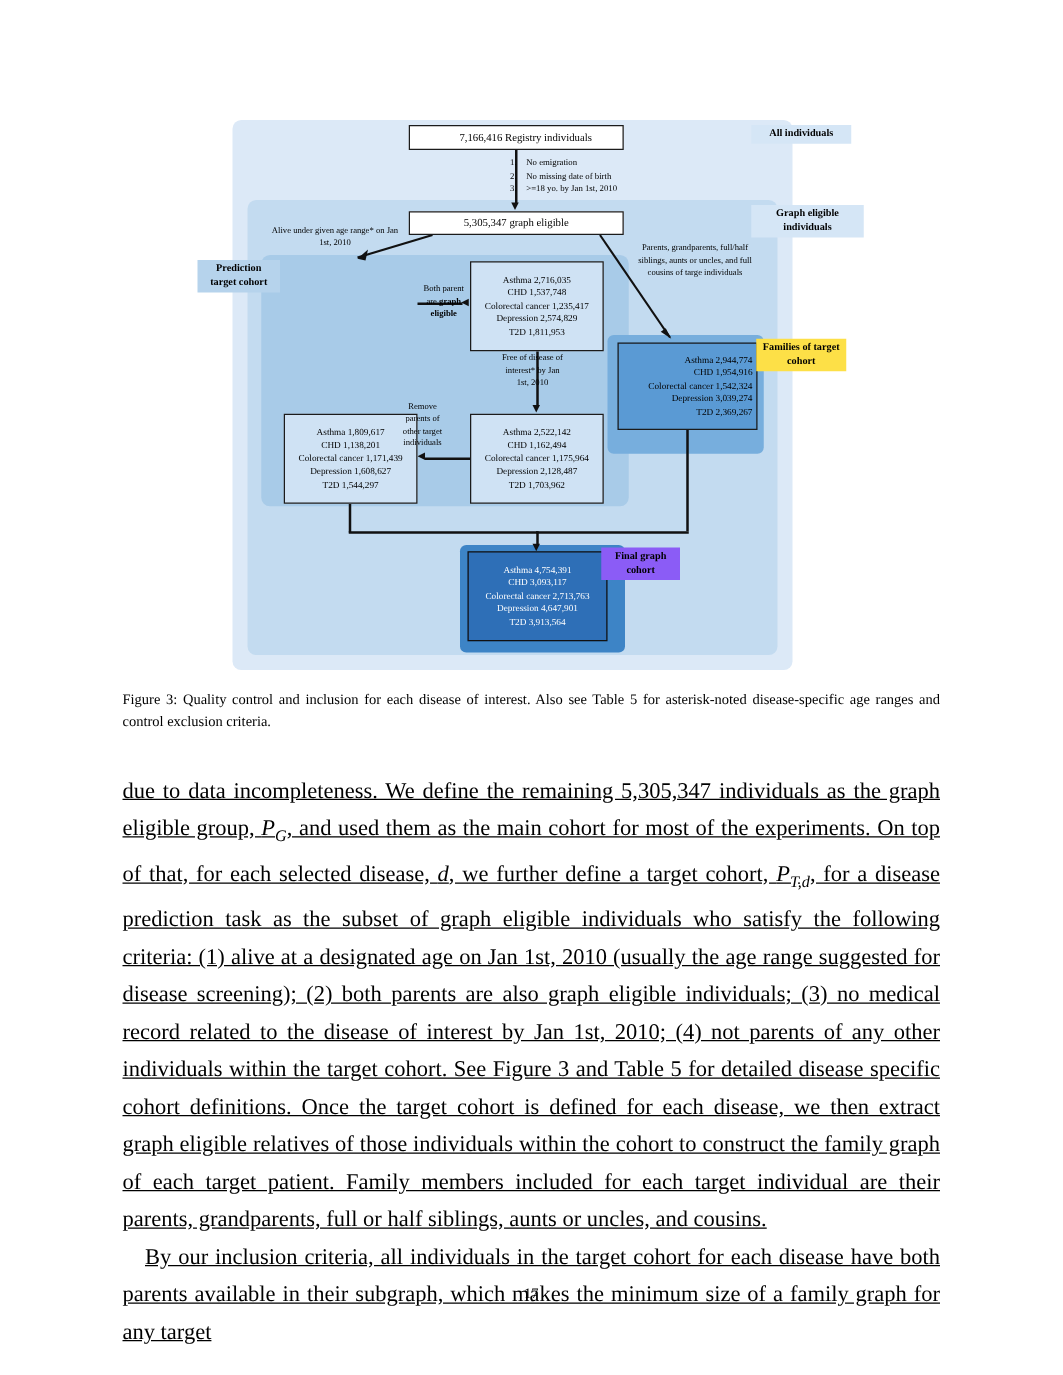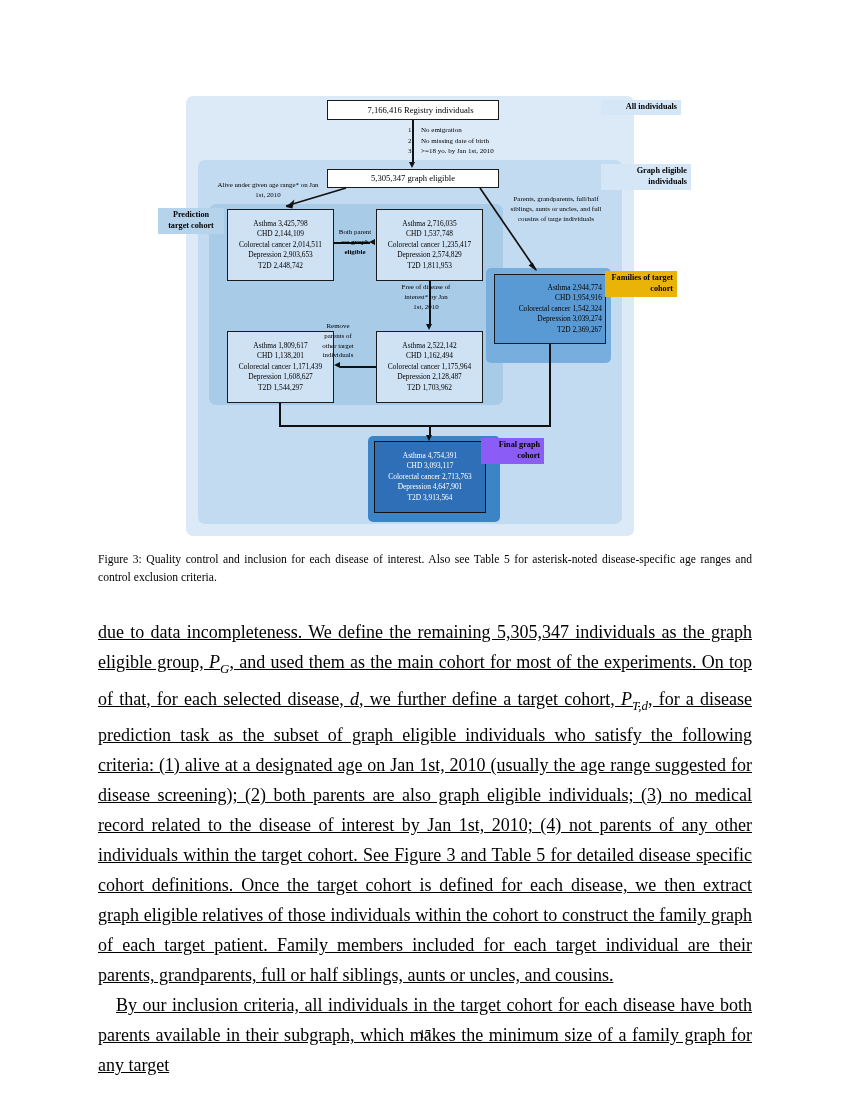--- a/index.html
+++ b/index.html
@@ -112,25 +112,25 @@
   }
 
   
   .zone-label {
     position: absolute;
     font-weight: bold;
     font-size: 8.2px;
     line-height: 1.32;
     background: #d5e6f6;
     padding: 2px 4px;
-    text-align: right;
+    text-align: center;
   }
   #zl-all        { left: 415px; top: 4px;  width: 72px; }
   #zl-grapheli   { left: 415px; top: 68px; width: 82px; }
-  #zl-families   { left: 419px; top: 175px; width: 64px; background: #eab308;}
+  #zl-families   { left: 419px; top: 175px; width: 64px; background: #fde047;}
   #zl-final      { left: 295px; top: 342px; width: 55px; background: #8b5cf6;}
   #zl-prediction {
     left: -28px; top: 112px; width: 58px;
     text-align: center; background: #b6d3ec;
   }
 
   
   .annot {
     position: absolute;
     font-size: 6.9px;
@@ -243,27 +243,20 @@
   <div class="arrow-d" style="left:239.6px; top:339px;"></div>
 
   <div class="box white" id="box-registry">
     <div class="ln">7,166,416 Registry individuals</div>
   </div>
 
   <div class="box white" id="box-eligible">
     <div class="ln">5,305,347 graph eligible</div>
   </div>
 
-  <div class="box" id="box-alive">
-    <div class="ln">Asthma 3,425,798</div>
-    <div class="ln">CHD 2,144,109</div>
-    <div class="ln">Colorectal cancer 2,014,511</div>
-    <div class="ln">Depression 2,903,653</div>
-    <div class="ln">T2D 2,448,742</div>
-  </div>
 
   <div class="box" id="box-bothparent">
     <div class="ln">Asthma 2,716,035</div>
     <div class="ln">CHD 1,537,748</div>
     <div class="ln">Colorectal cancer 1,235,417</div>
     <div class="ln">Depression 2,574,829</div>
     <div class="ln">T2D 1,811,953</div>
   </div>
 
   <div class="box" id="box-freeof">

